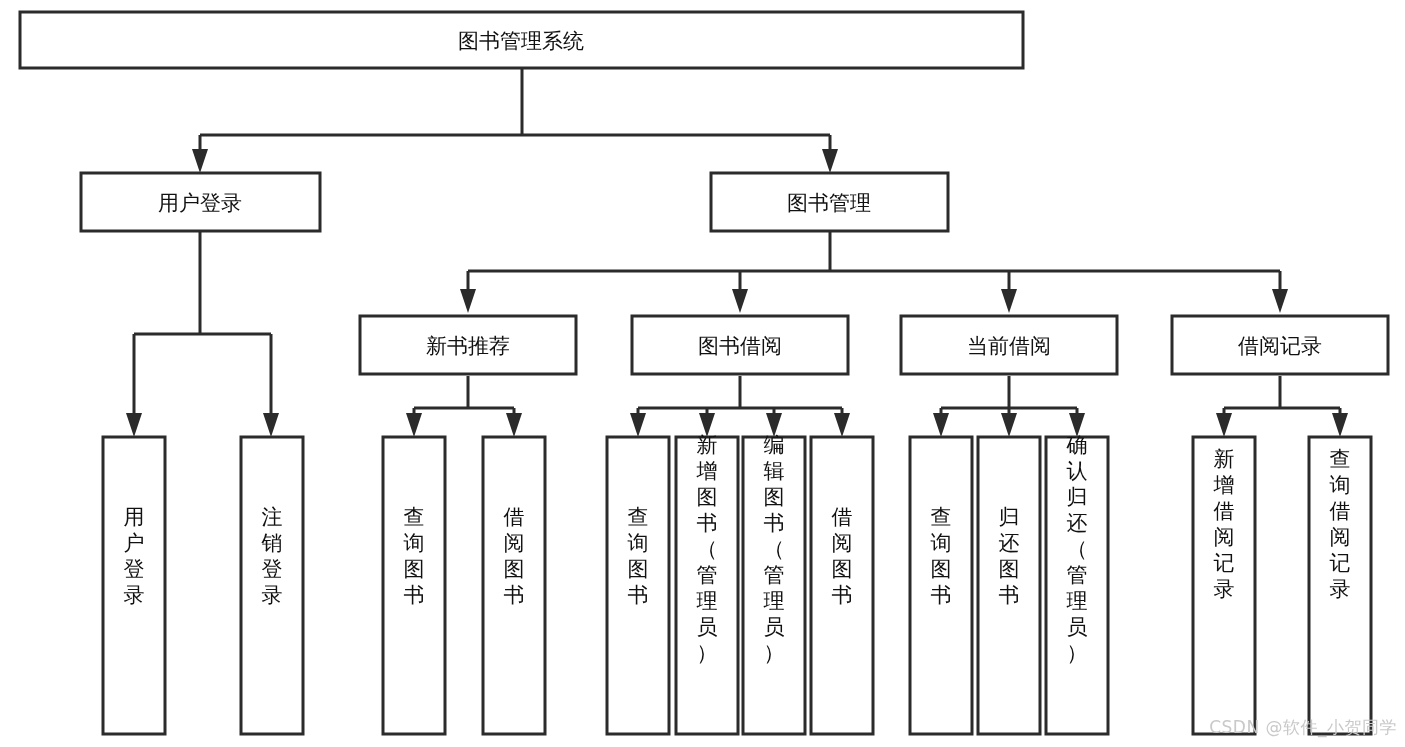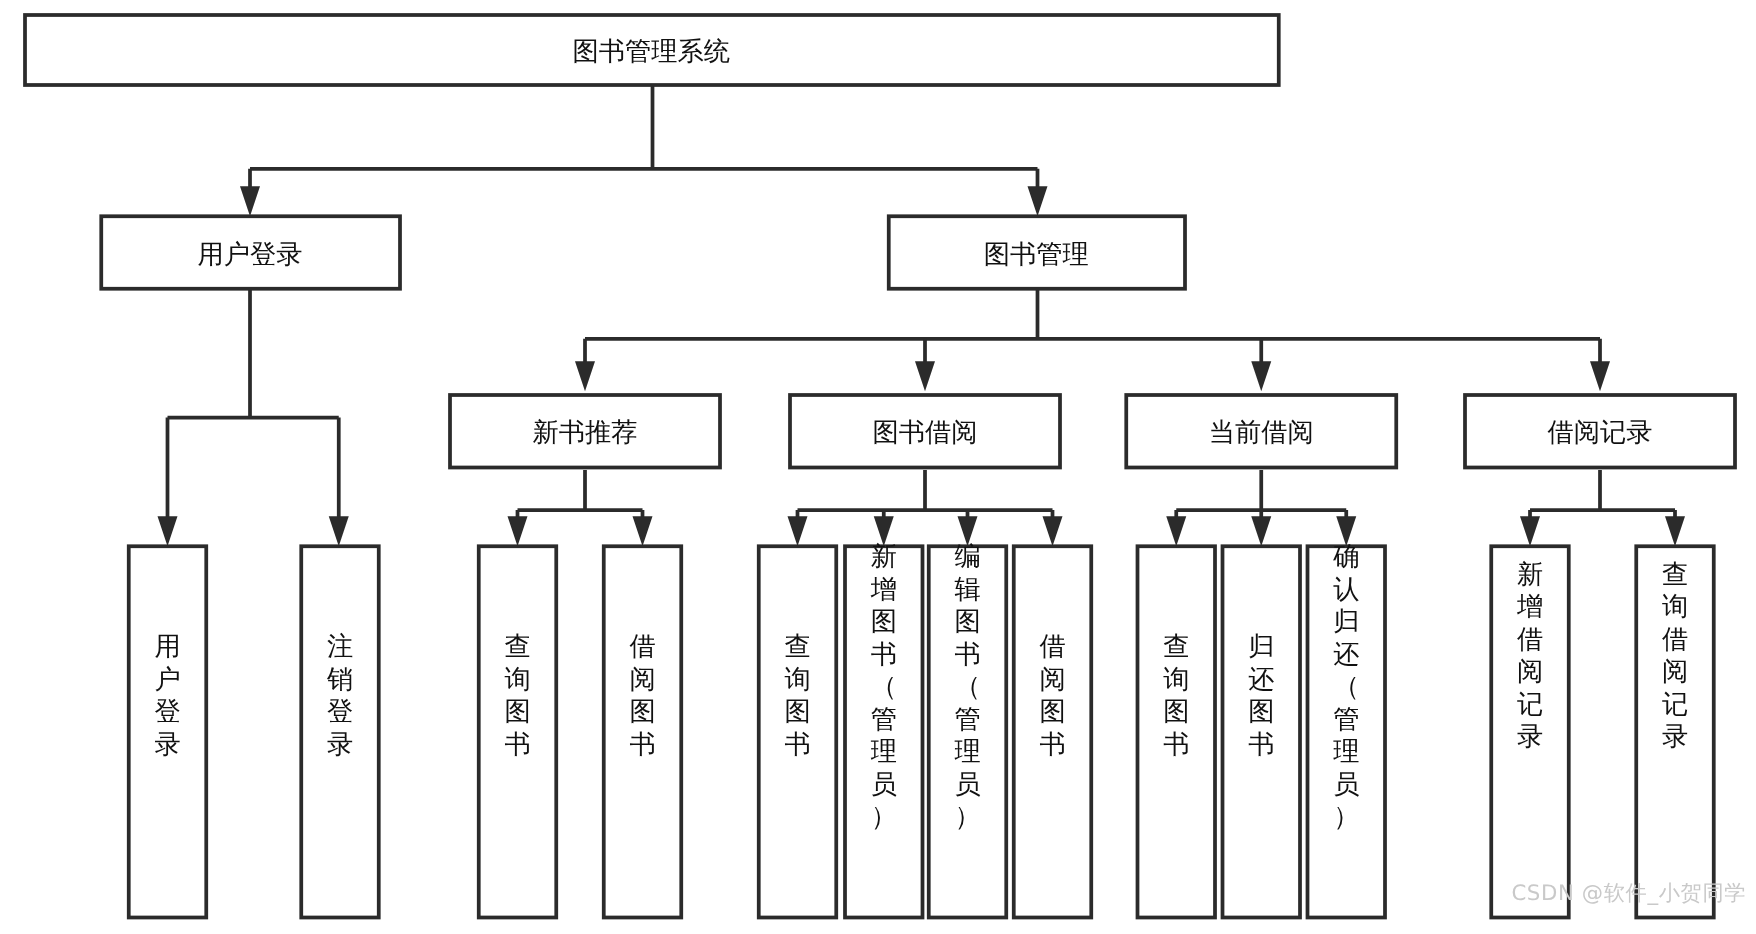--- a/index.html
+++ b/index.html
@@ -53,21 +53,21 @@
   }
   .node-label-v {
     font-family: "DejaVu Sans", "Liberation Sans", sans-serif;
     font-size: 21px;
     fill: #111111;
     text-anchor: middle;
   }
   .watermark {
     position: absolute;
     right: 8px;
-    bottom: 21px;
+    bottom: 8px;
     font-family: "DejaVu Sans", "Liberation Sans", sans-serif;
     font-size: 17px;
     color: #c9c9c9;
     white-space: nowrap;
     letter-spacing: 0.5px;
     user-select: none;
   }
 </style>
 </head>
 <body>

